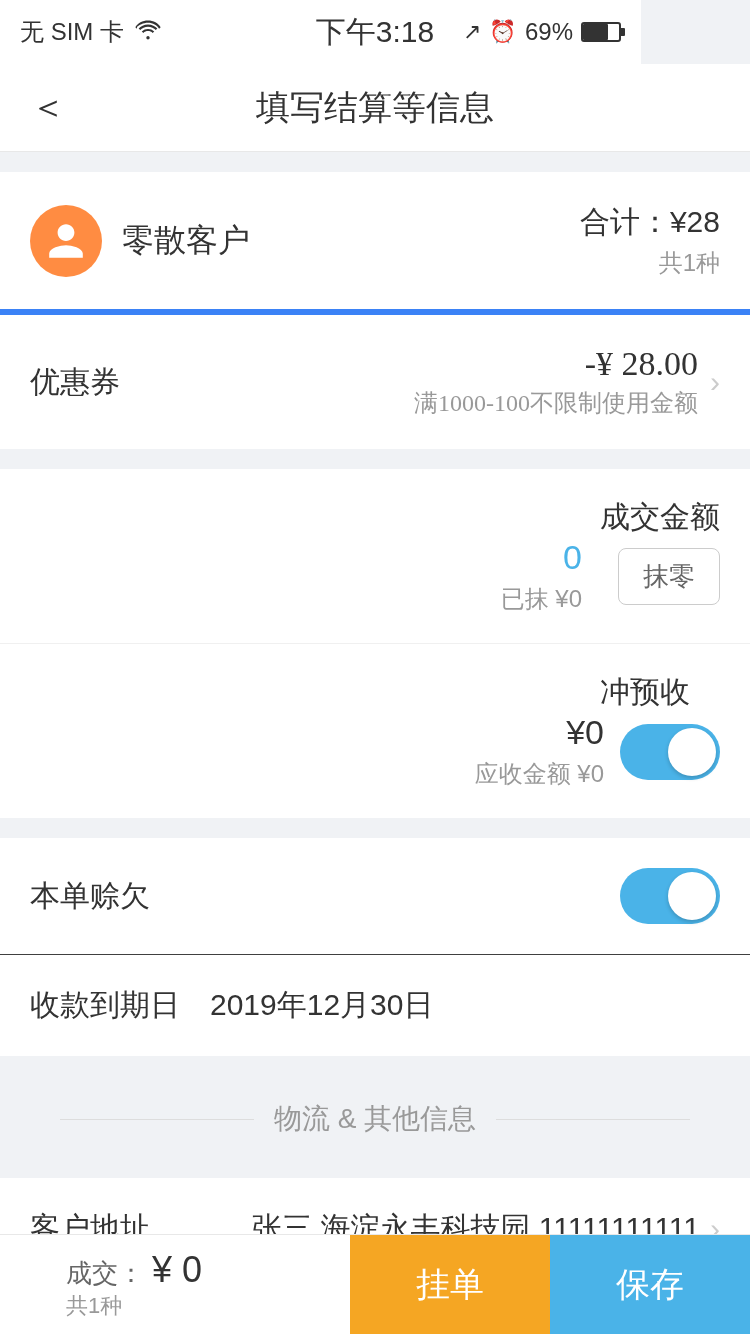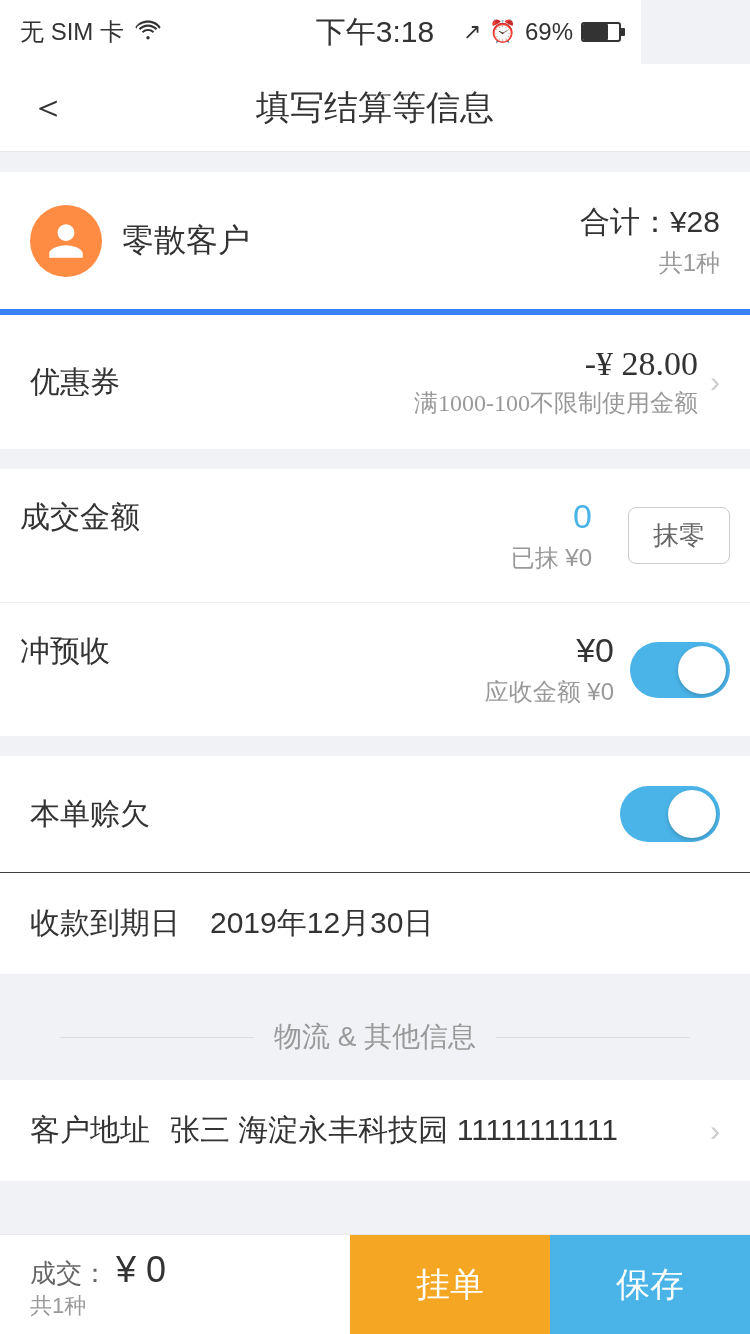--- a/index.html
+++ b/index.html
@@ -161,25 +161,26 @@
       color: #ccc;
     }
 
     
     .form-section {
       background: #fff;
       margin-bottom: 20px;
     }
     .form-row {
       display: flex;
-      align-items: flex-start;
+      align-items: flex-end;
       justify-content: space-between;
-      padding: 28px 20px;
+      padding: 28px 30px;
       border-bottom: 1px solid #f0f0f0;
       min-height: 88px;
+      flex-direction: column;
     }
     .form-row:last-child {
       border-bottom: none;
     }
     .form-label {
       font-size: 30px;
       color: #333;
       min-width: 120px;
     }
     .form-value-area {
@@ -283,21 +284,22 @@
       left: 60px;
       right: 60px;
       top: 50%;
       height: 1px;
       background: #ddd;
     }
 
     
     .address-section {
       background: #fff;
-      margin-top: 0;
+      margin-top: 16px;
+      text-align: right;
     }
     .address-row {
       display: flex;
       align-items: center;
       padding: 30px 30px;
       background: #fff;
     }
     .address-label {
       font-size: 30px;
       color: #333;
@@ -325,20 +327,21 @@
       align-items: stretch;
       background: #fff;
       border-top: 1px solid #e8e8e8;
     }
     .bottom-summary {
       flex: 1;
       display: flex;
       flex-direction: column;
       justify-content: center;
       padding: 0 30px;
+      margin-left: 36px;
     }
     .bottom-summary-label {
       font-size: 26px;
       color: #666;
     }
     .bottom-summary-amount {
       font-size: 36px;
       color: #333;
       font-weight: 500;
     }

